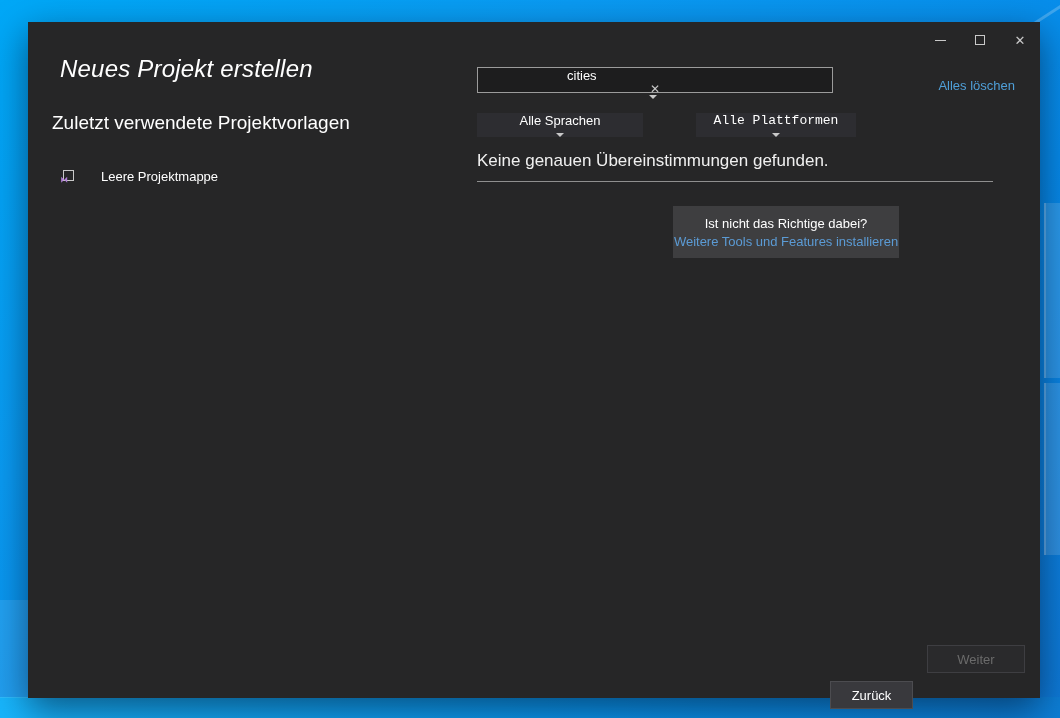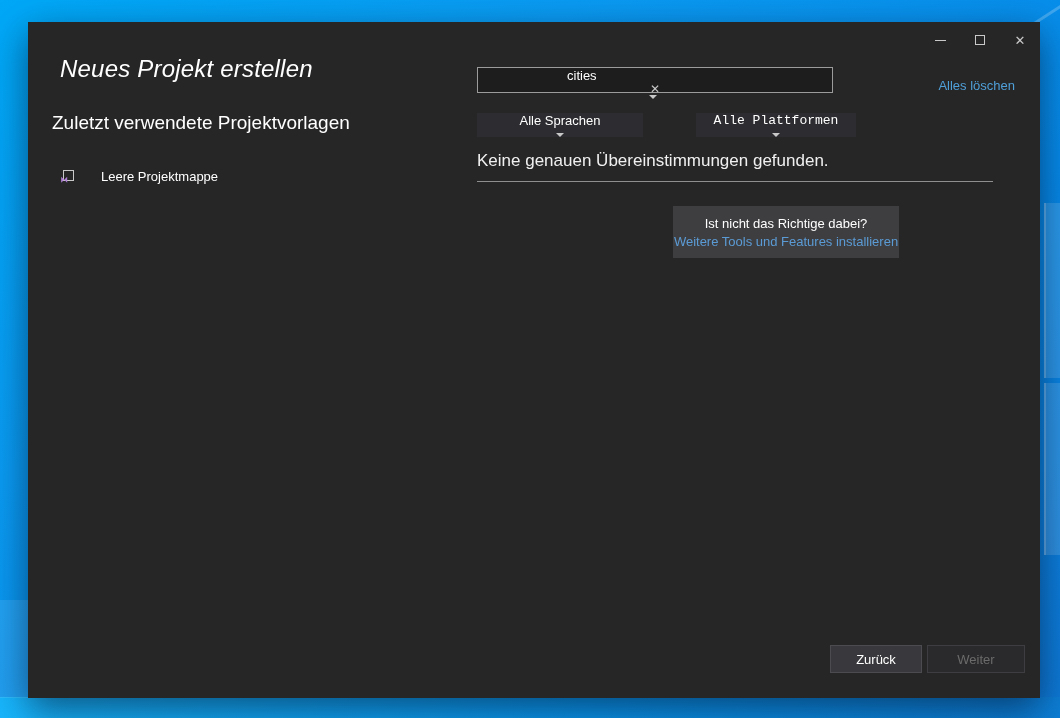--- a/index.html
+++ b/index.html
@@ -64,21 +64,21 @@
   .divider { position:absolute; left:449px; top:159px; width:516px; height:1px; background:#8f8f8f; }
 
   .info-box {
     position:absolute; left:597px; top:184px; width:226px; height:52px;
     background:#3e3e40; display:flex; flex-direction:column; align-items:center; justify-content:center;
     gap:3px; font-size:13px; margin-left:48px;
   }
   .info-link { color:#5b9bd5; cursor:pointer; }
 
   .btn { position:absolute; top:623px; height:28px; font-size:13px; font-family:inherit; cursor:default; }
-  .btn-back { left:802px; width:92px; background:#39393d; border:1px solid #4c4c50; color:#ffffff; }
+  .btn-back { left:802px; width:83px; background:#39393d; border:1px solid #4c4c50; color:#ffffff;margin-top:36px; }
   .btn-next { left:899px; width:98px; background:#2a2a2c; border:1px solid #3e3e42; color:#6b6b6b; }
 </style>
 </head>
 <body>
 
 <div class="wp-band wp-band1"></div>
 <div class="wp-band wp-band2"></div>
 <div class="wp-bottom"></div>
 <div class="wp-left-glow"></div>
 <div class="wp-streak"></div>

